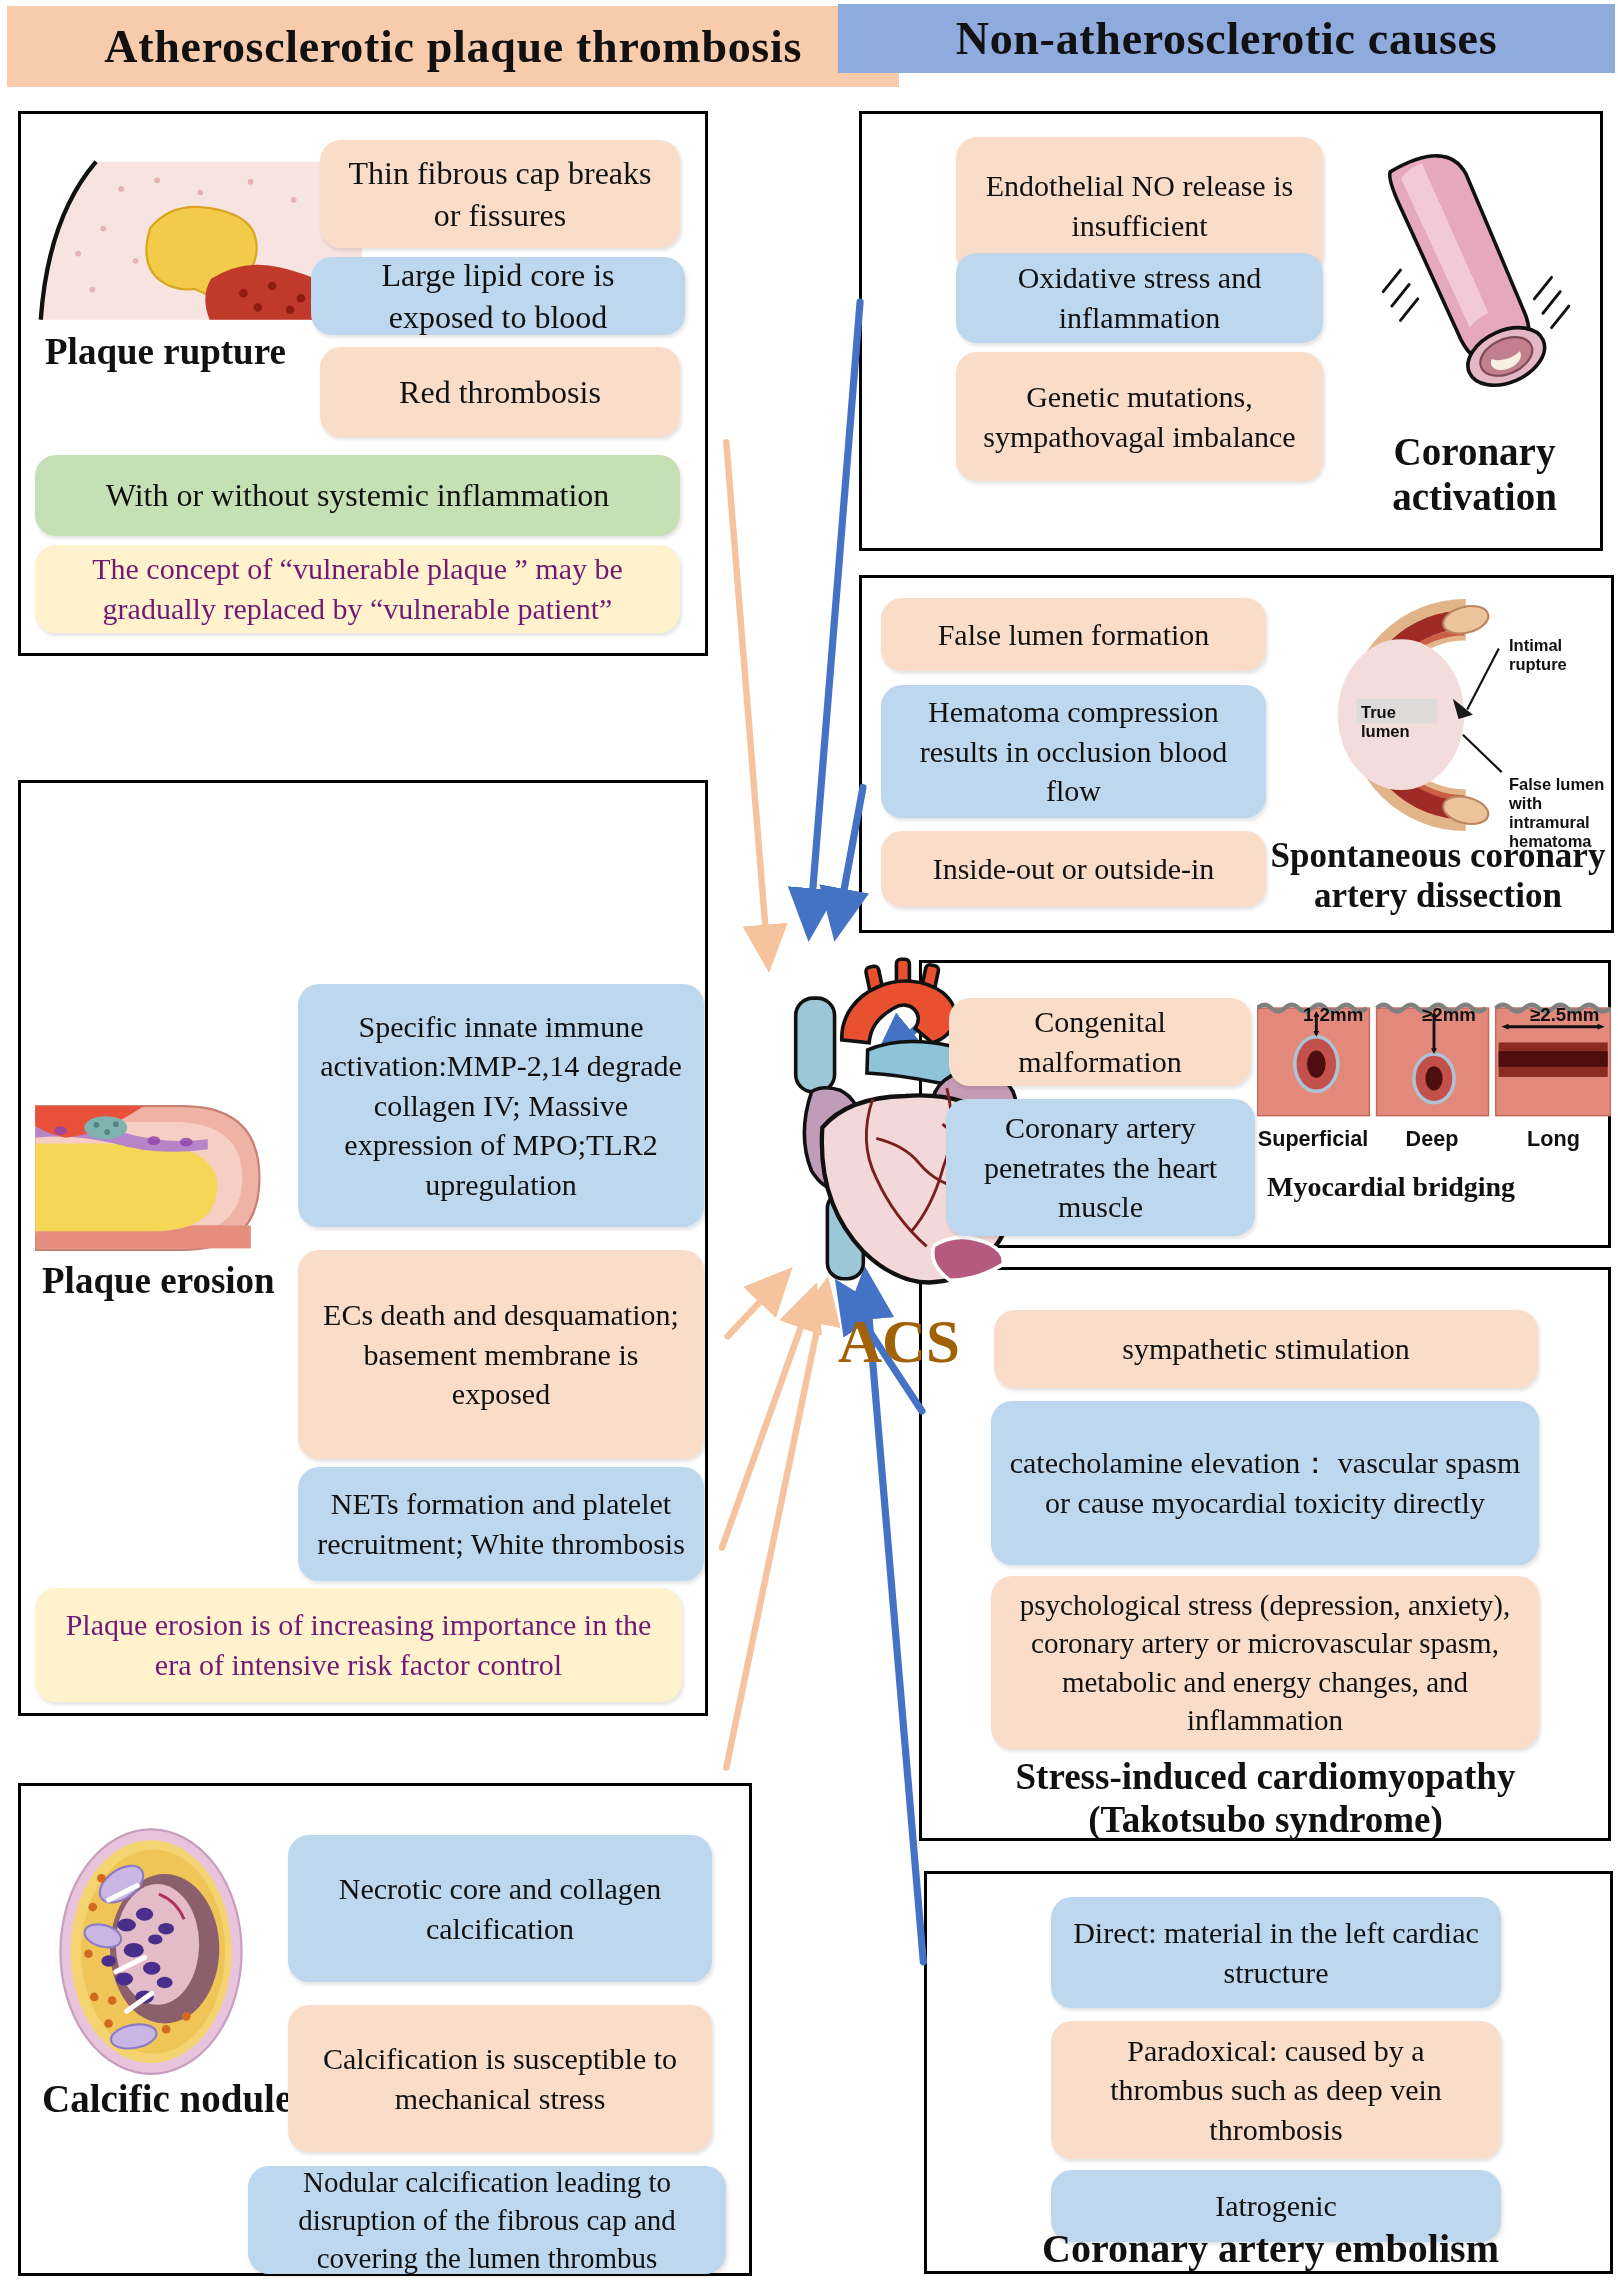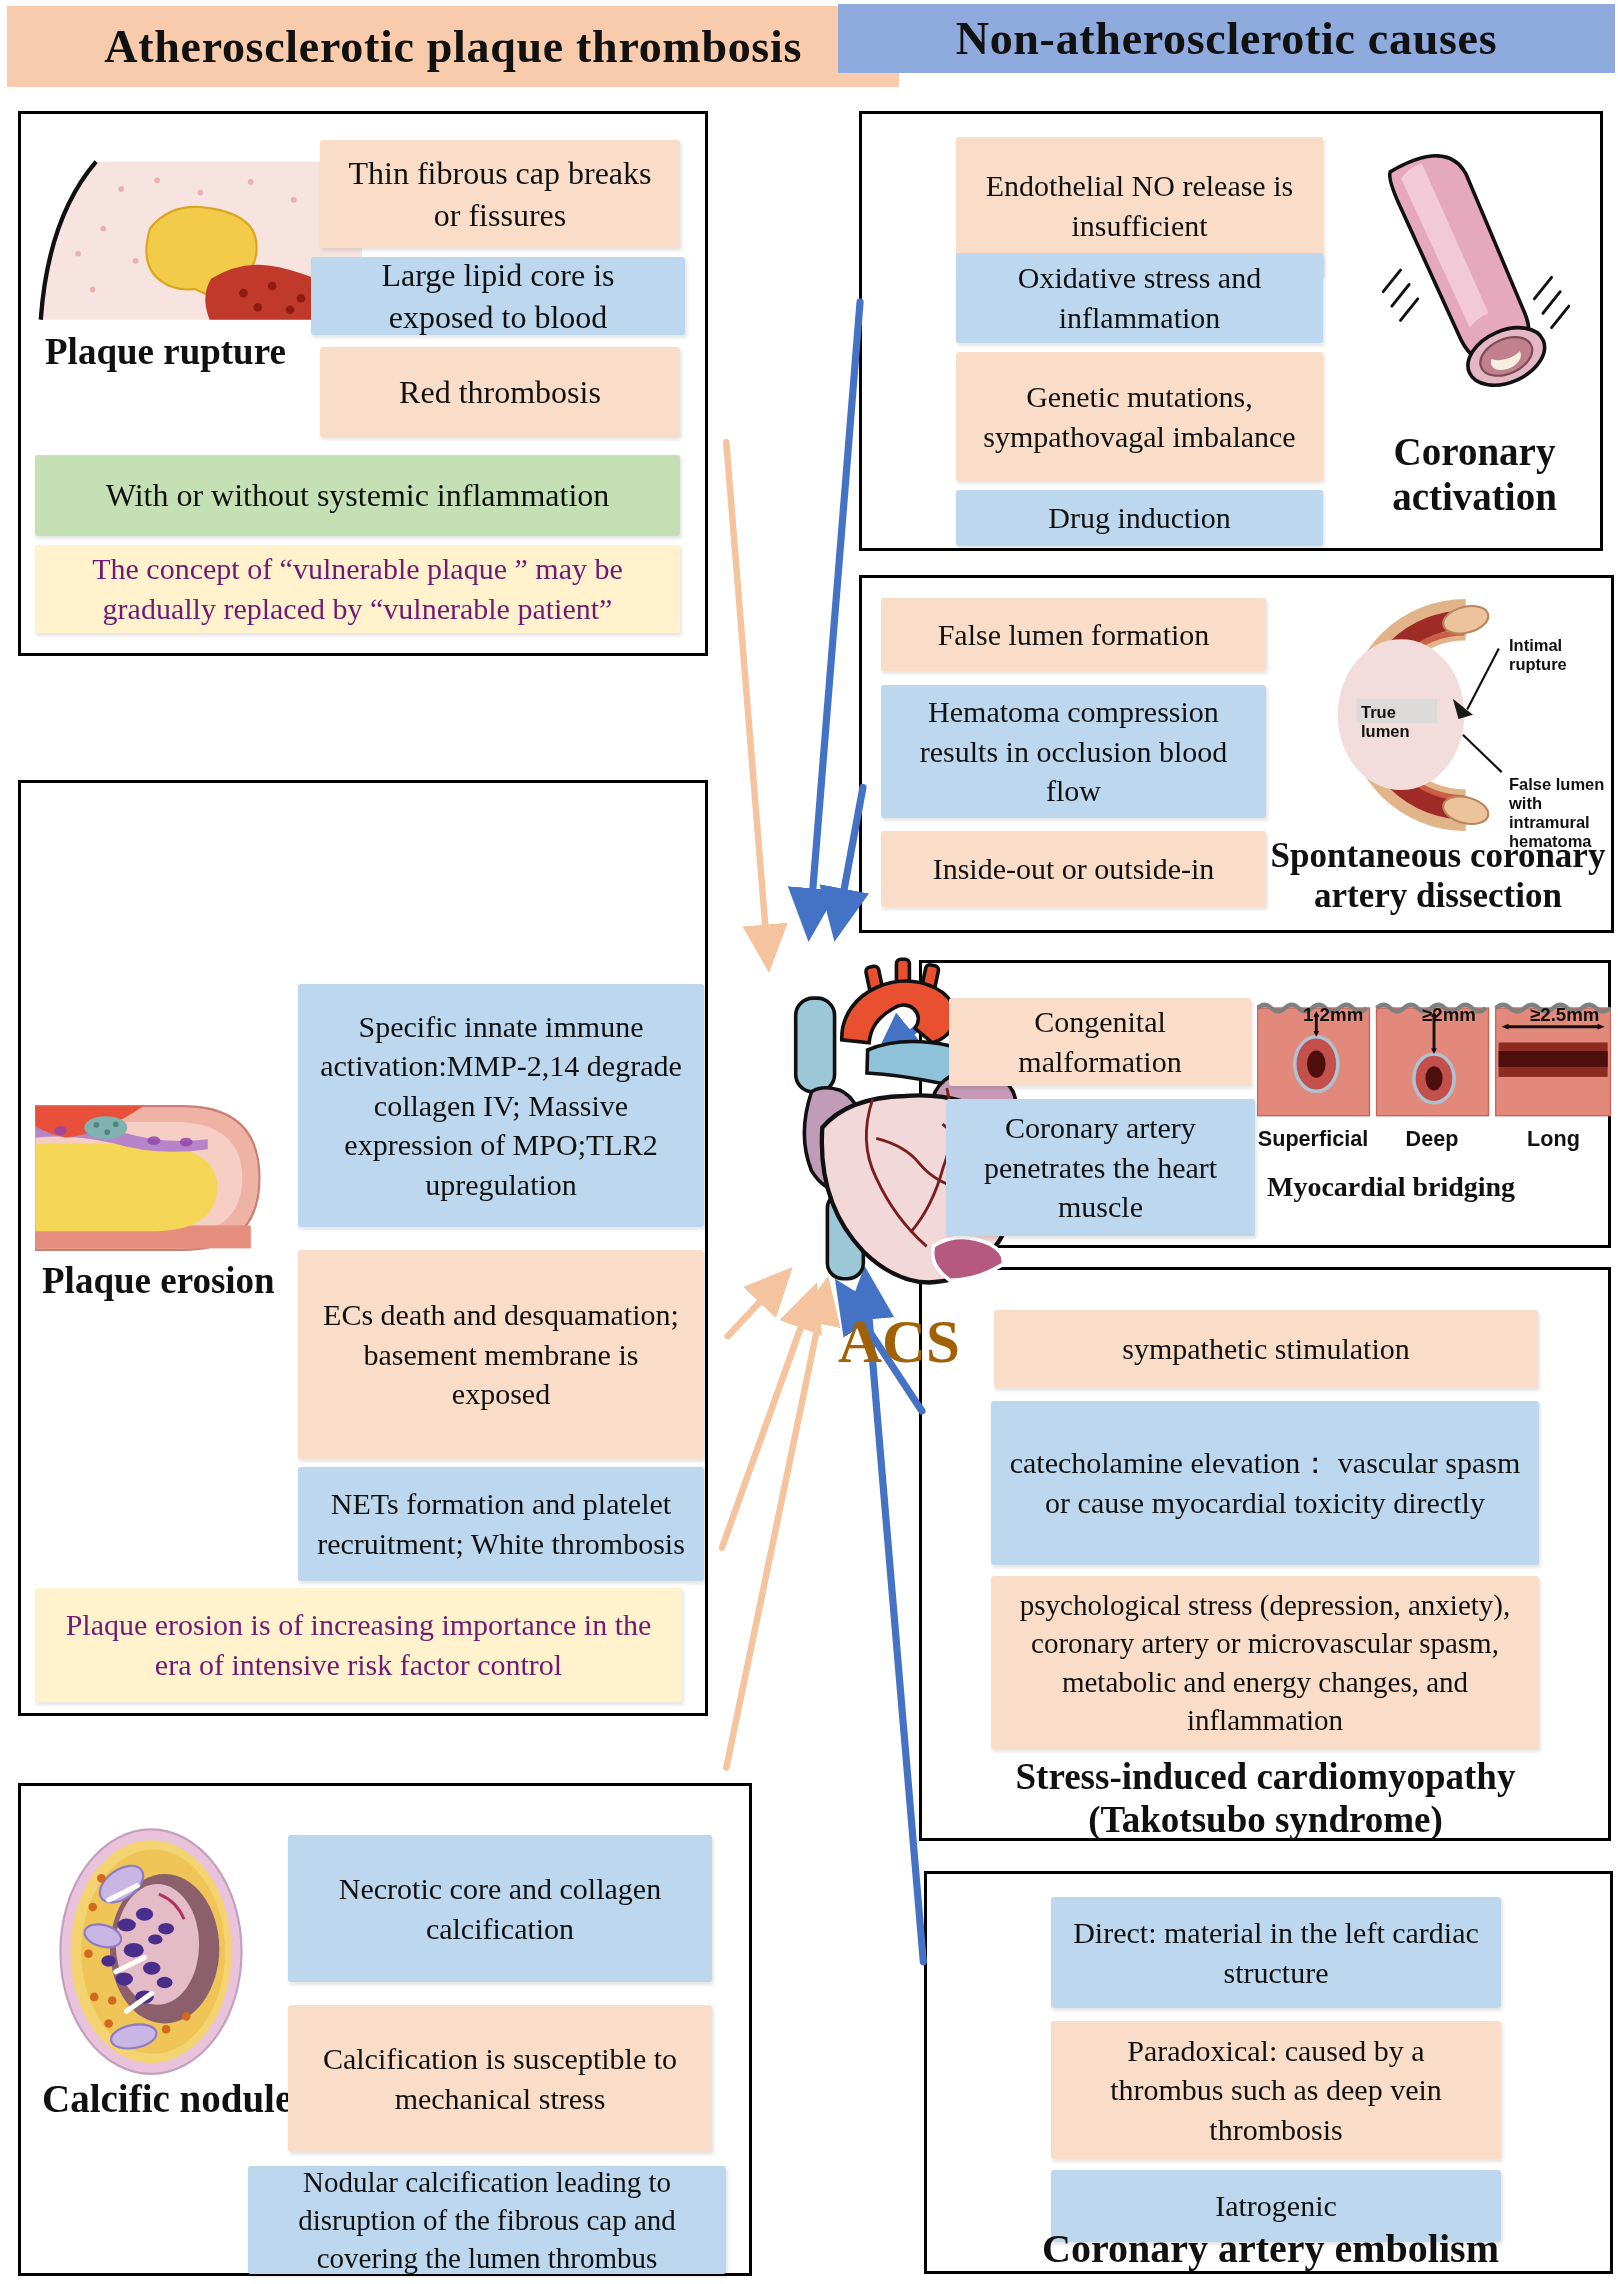--- a/index.html
+++ b/index.html
@@ -3,21 +3,21 @@
 <meta charset="utf-8">
 <style>
   html,body{margin:0;padding:0;background:#fff;}
   .canvas{position:relative;width:1618px;height:2284px;background:#ffffff;overflow:hidden;
           font-family:"Liberation Serif","DejaVu Serif",serif;color:#111;}
   .col-header{position:absolute;display:flex;align-items:center;justify-content:center;
               font-weight:bold;font-size:46px;letter-spacing:0.7px;}
   .hdr-peach{background:#F8CBAD;}
   .hdr-blue{background:#8FAADC;}
   .panel{position:absolute;border:3.6px solid #000;background:#fff;box-sizing:border-box;}
-  .pill{position:absolute;border-radius:3px;display:flex;align-items:center;justify-content:center;
+  .pill{position:absolute;border-radius:21px;display:flex;align-items:center;justify-content:center;
         text-align:center;font-size:30px;line-height:1.32;padding:8.6px 18.7px;box-sizing:border-box;
         white-space:pre-line;box-shadow:1.4px 2.2px 3.6px rgba(0,0,0,0.10);}
   .peach{background:#FADDC9;}
   .blue{background:#BDD7EE;}
   .green{background:#C5E0B4;}
   .yellow{background:#FFF2CC;}
   .redtext{color:#701a75;}
   .sec-label{position:absolute;font-weight:bold;font-size:37px;line-height:1.15;white-space:pre-line;}
   .center-label{text-align:center;}
   .acs{position:absolute;left:791px;top:1307px;width:216px;text-align:center;
@@ -200,21 +200,20 @@
         <path d="M252,235 q30,25 55,30"></path>
       </g>
     </svg>
   </div>
   <div class="acs">ACS</div>
 
   <div class="panel" style="left:859px;top:111px;width:744px;height:440px;"></div>
   <div class="pill peach" style="left:956px;top:137px;width:367px;height:138px;">Endothelial NO release is insufficient</div>
   <div class="pill blue" style="left:956px;top:253px;width:367px;height:90px;">Oxidative stress and inflammation</div>
   <div class="pill peach" style="left:956px;top:352px;width:367px;height:129px;">Genetic mutations, sympathovagal imbalance</div>
-  <div class="pill blue" style="left:956px;top:490px;width:367px;height:56px;">Drug induction</div>
   <div class="fig" style="left:1363px;top:137px;">
     <svg width="216" height="277" viewBox="0 0 300 385">
       <g transform="rotate(-24 150 190)">
         <path d="M105,15 Q195,5 200,60 L196,270 Q195,318 148,320 Q103,318 100,270 L98,60 Q98,22 105,15 Z" fill="#E6A8BC" stroke="#111" stroke-width="5"></path>
         <path d="M115,30 Q130,20 150,22 L150,250 Q130,250 118,258 Z" fill="#F2C9D6"></path>
         <ellipse cx="148" cy="315" rx="56" ry="36" fill="#E3B7C4" stroke="#111" stroke-width="5"></ellipse>
         <ellipse cx="148" cy="315" rx="38" ry="24" fill="#C2808F" stroke="#7E4A56" stroke-width="3"></ellipse>
         <path d="M128,310 a22,14 0 1 0 40,6 a30,20 0 0 1 -40,-6 Z" fill="#F6EFE2"></path>
       </g>
       <g stroke="#111" stroke-width="4" stroke-linecap="round">

